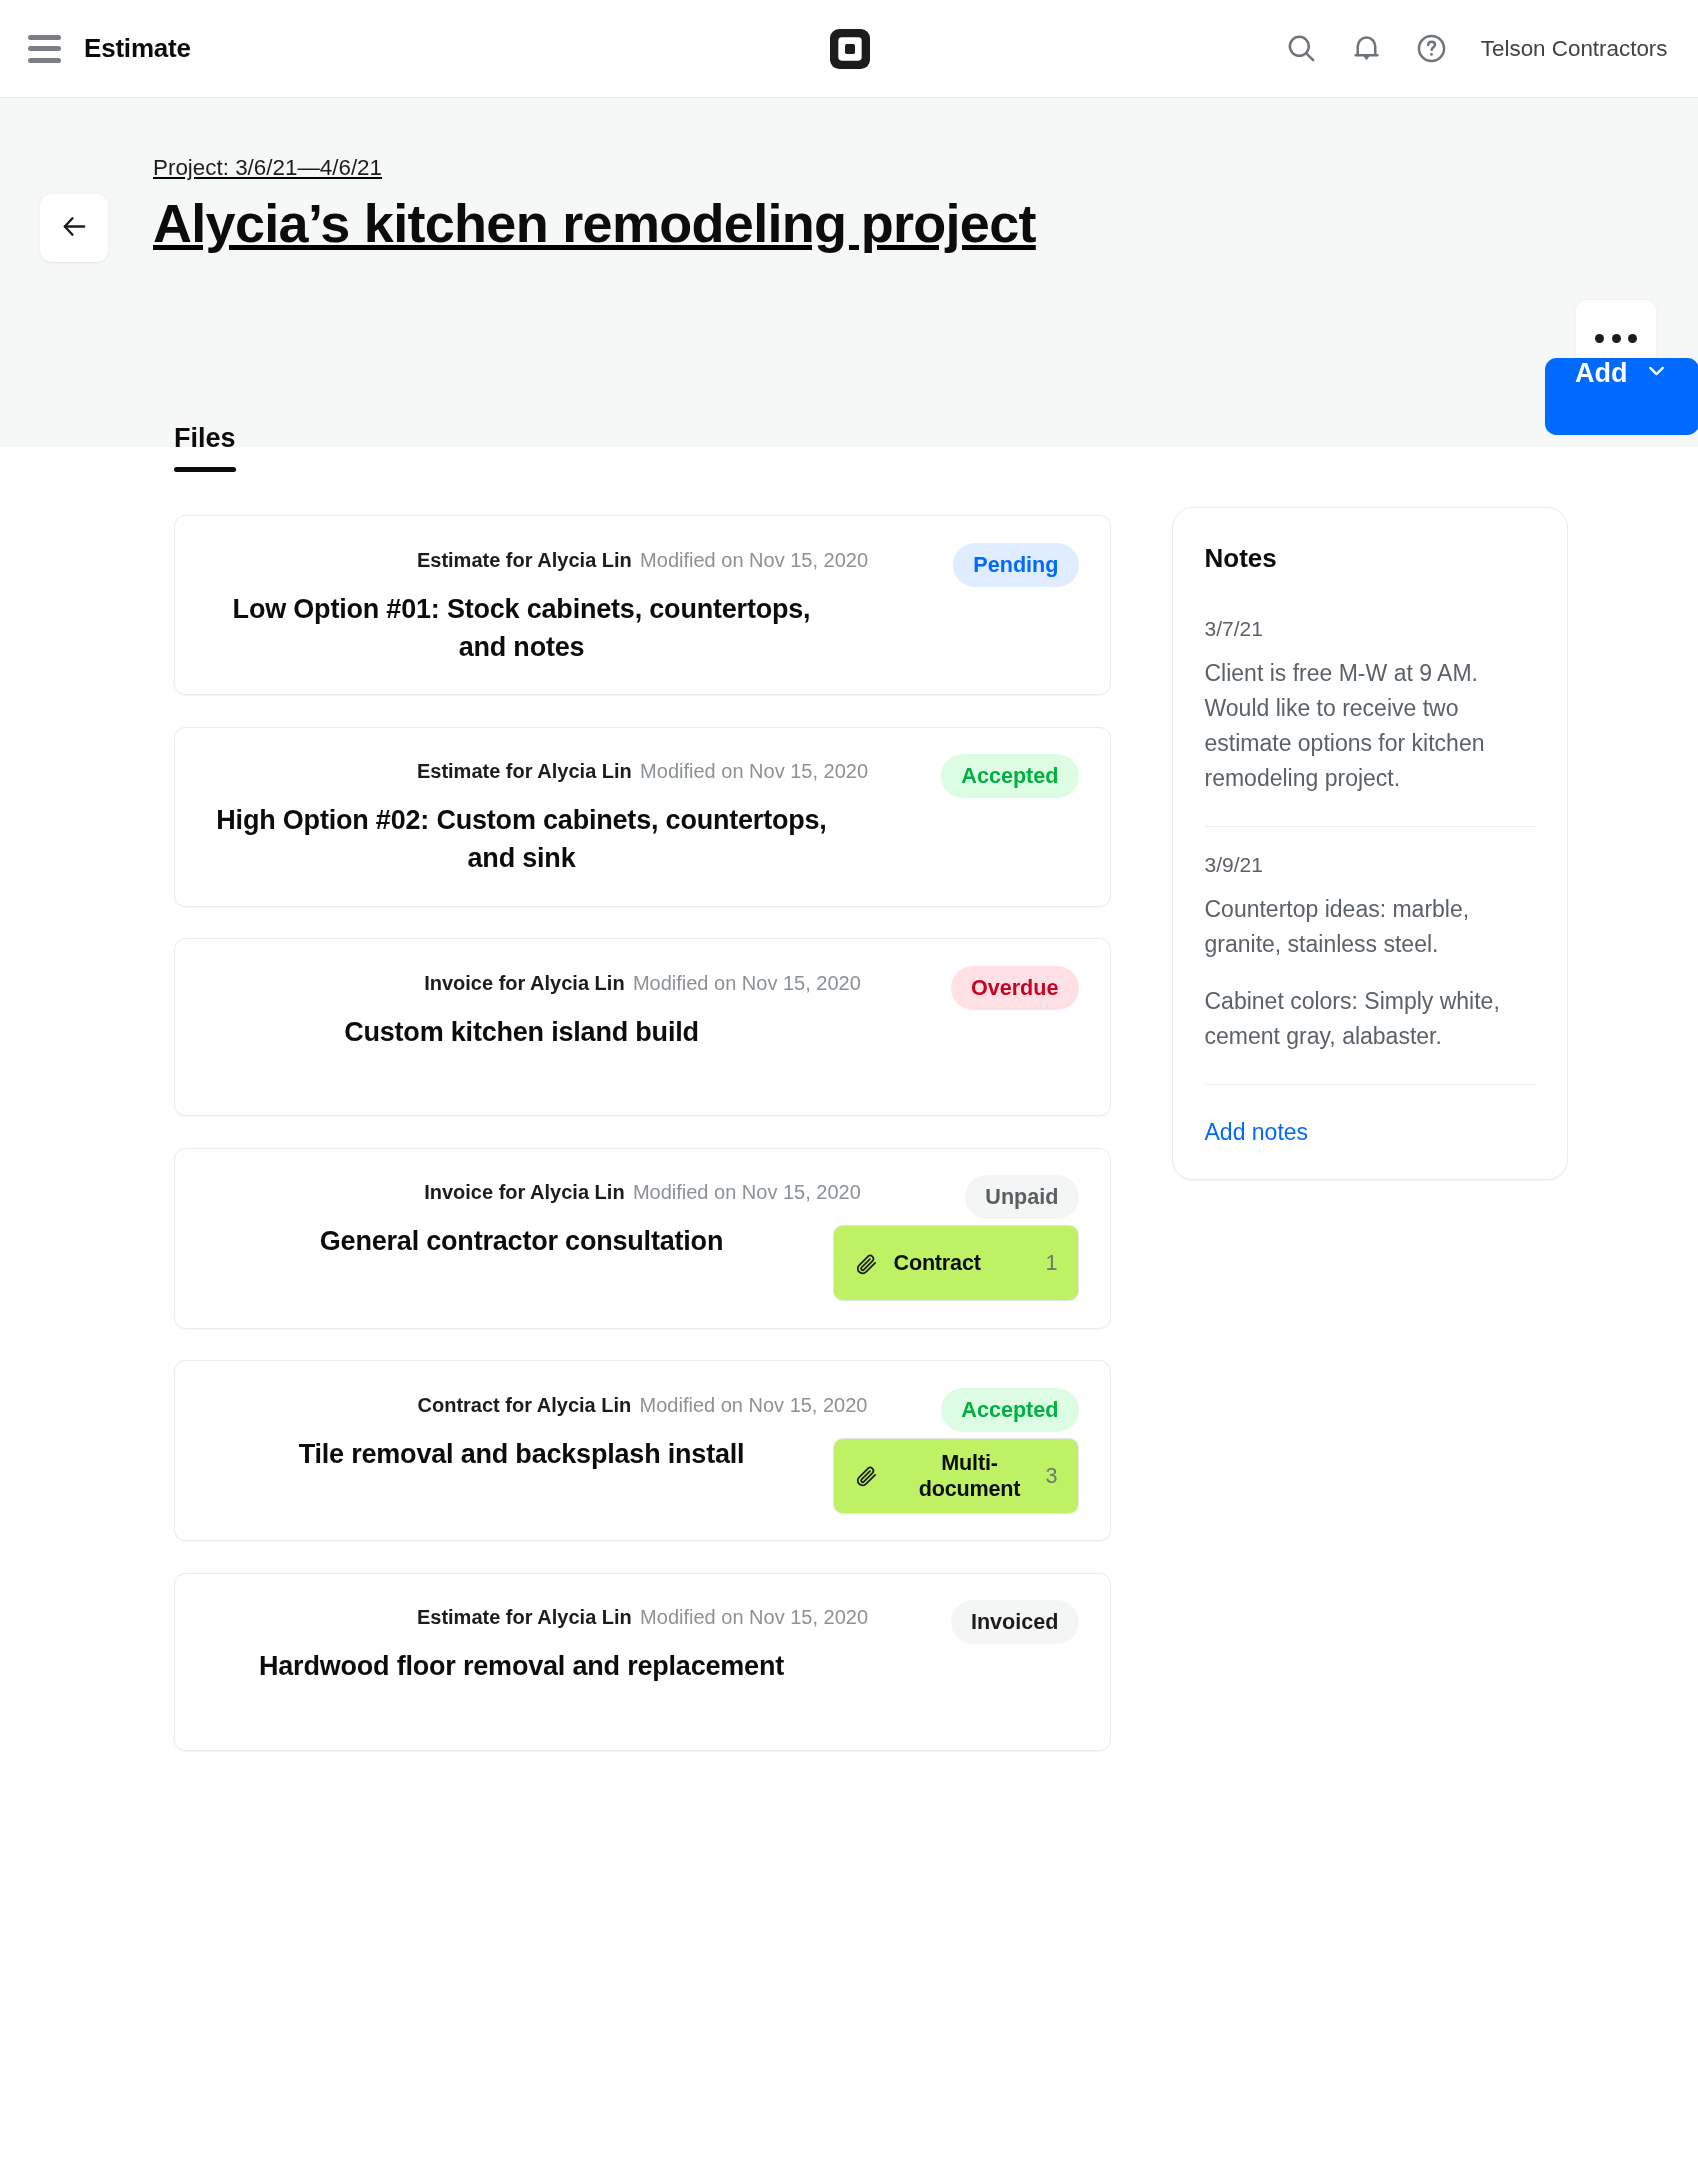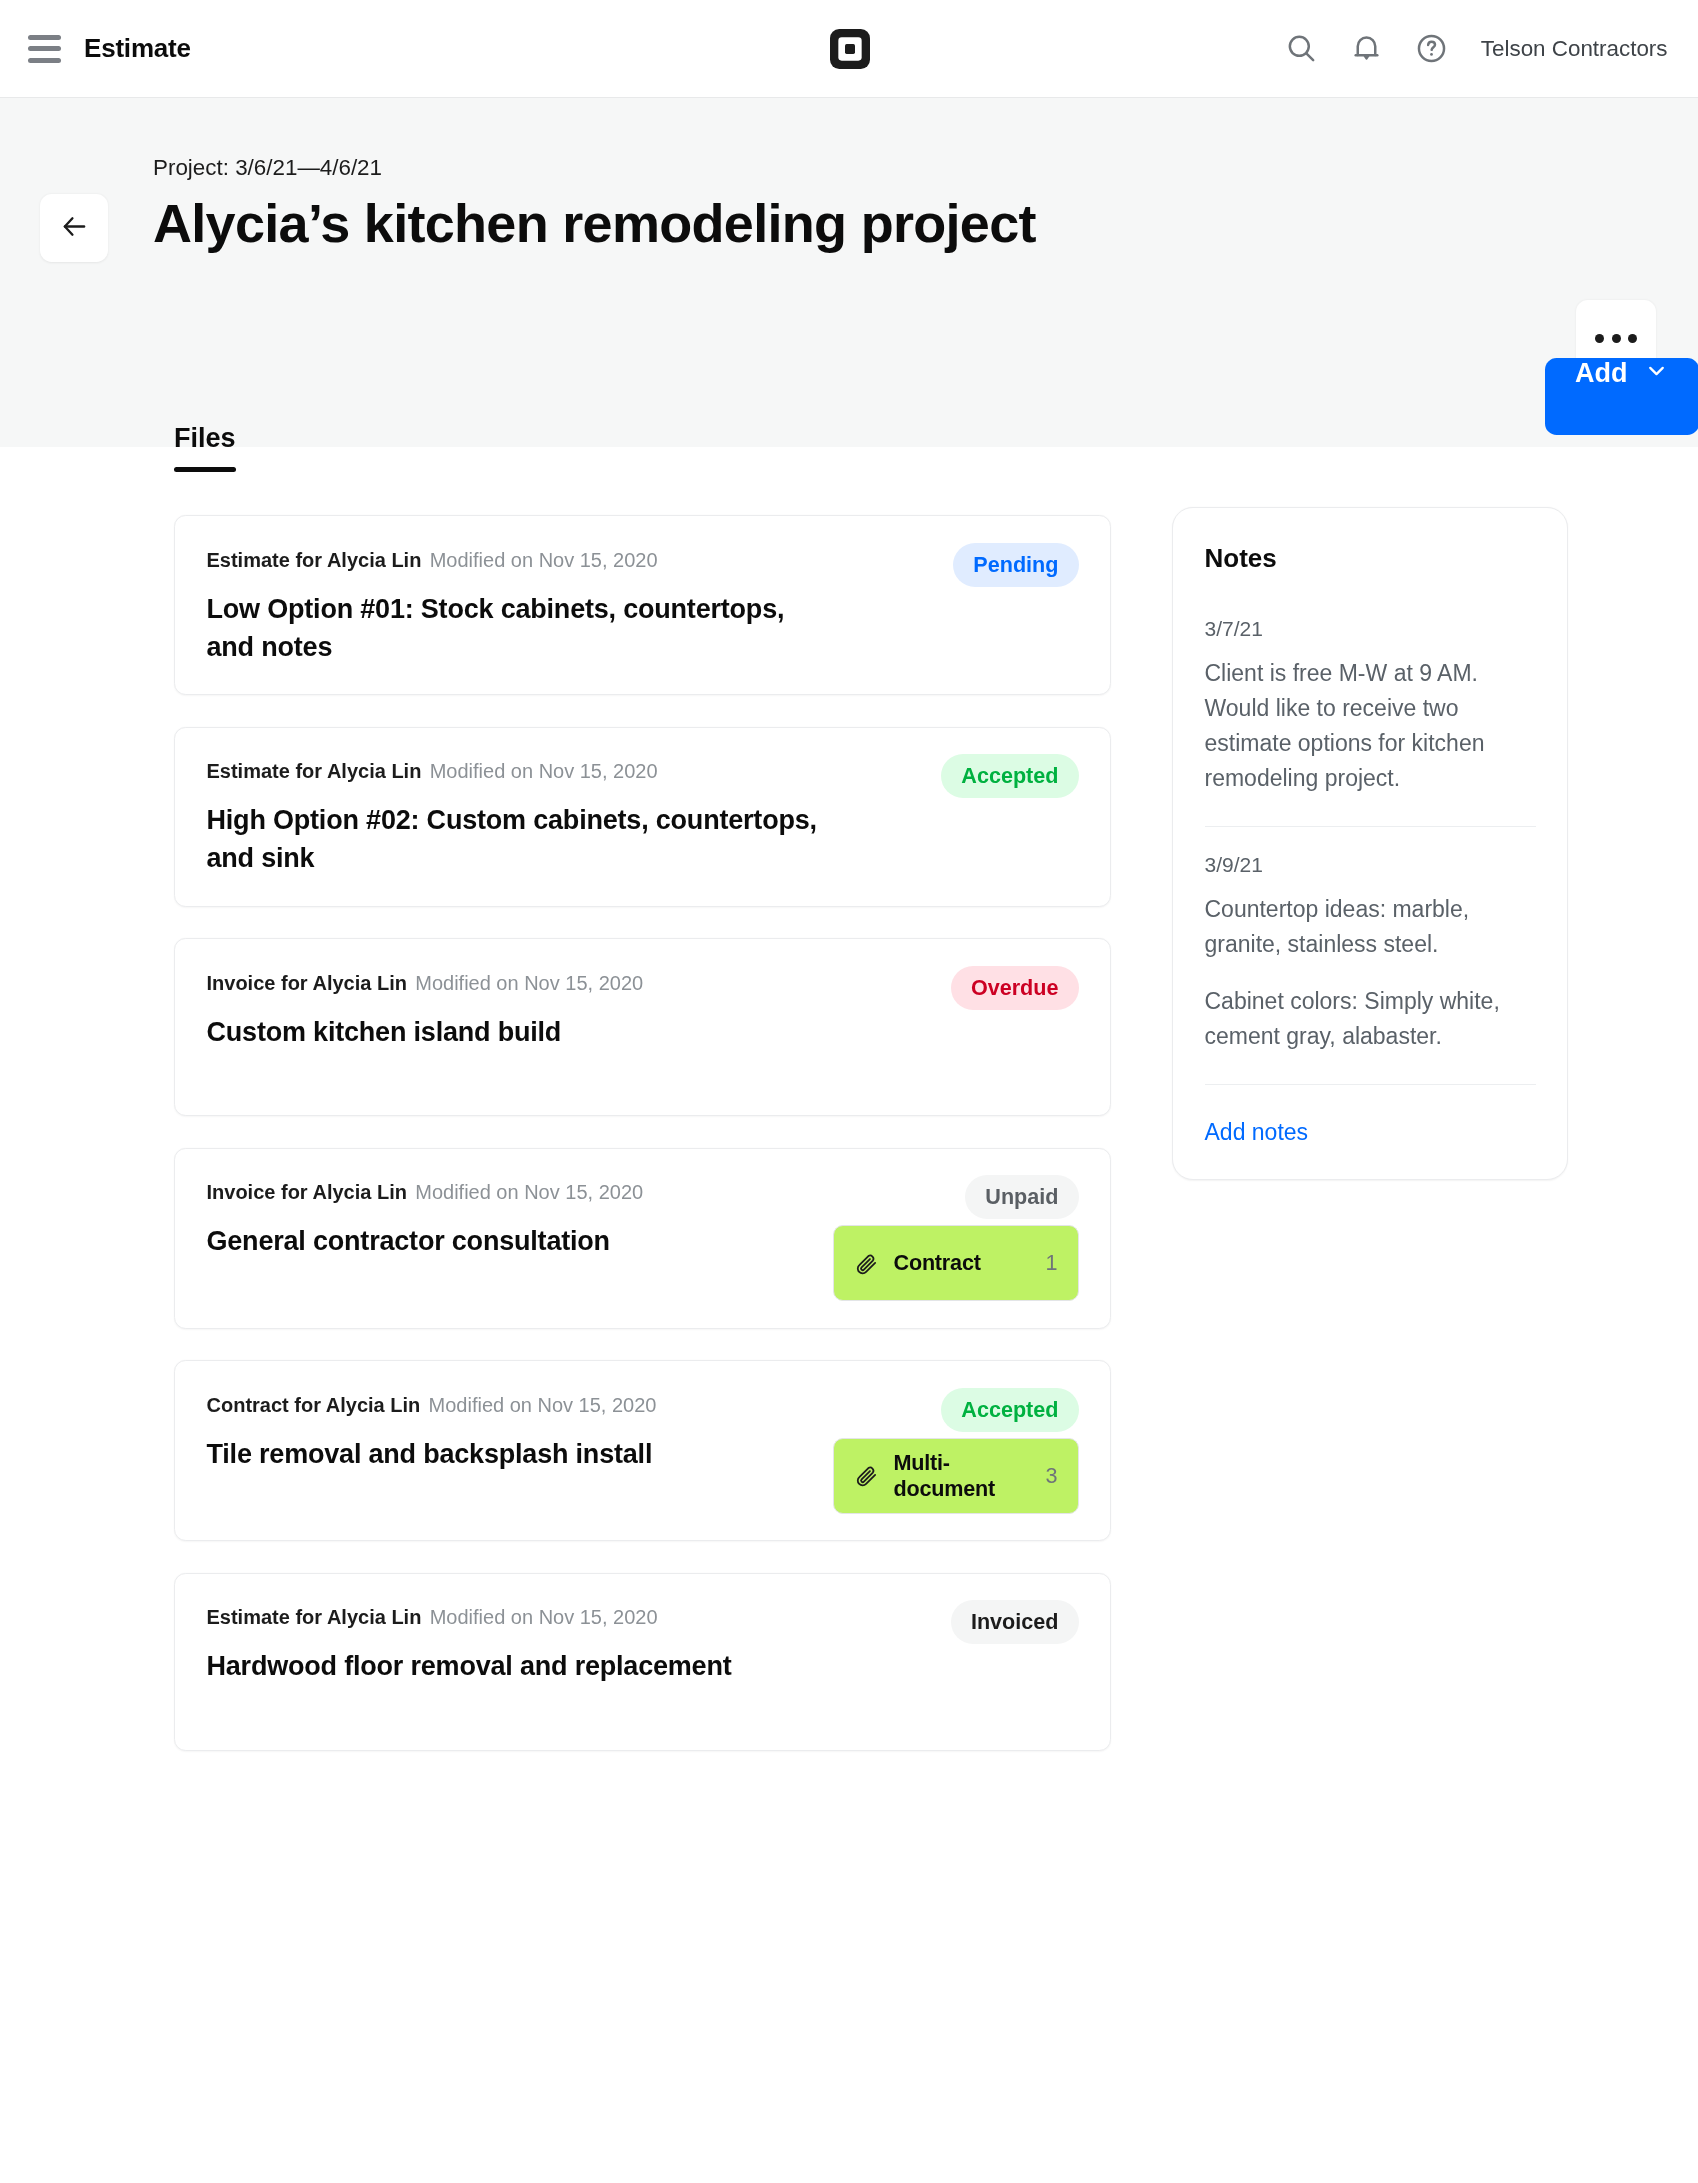--- a/index.html
+++ b/index.html
@@ -97,21 +97,21 @@
     background: #ffffff;
     border-radius: 11.6px;
     display: flex;
     align-items: center;
     justify-content: center;
     box-shadow: 0 0.8px 2.5px rgba(0,0,0,0.07);
     cursor: pointer;
     flex: 0 0 auto;
     margin-top: 46px;
   }
-  .title-block { margin-left: 45px; padding-top: 6.6px; }
+  .title-block { margin-left: 45px; padding-top: 6.6px; text-decoration: underline; }
   .eyebrow {
     font-size: 22.4px;
     color: #1c1c1c;
     margin-bottom: 13.3px;
   }
   .page-title {
     font-size: 54px;
     font-weight: 700;
     color: #0c0c0c;
     letter-spacing: -0.7px;
@@ -196,20 +196,21 @@
   .file-card {
     background: #ffffff;
     border: 0.8px solid #ebecee;
     border-radius: 11.6px;
     box-shadow: 0 0.8px 1.7px rgba(0,0,0,0.04);
     padding: 31.5px 31.5px 28px 31.5px;
     margin-bottom: 31.5px;
     position: relative;
     min-height: 154px;
     cursor: pointer;
+    text-align: center;
   }
   .meta-line {
     font-size: 20px;
     margin-bottom: 18px;
     line-height: 1.2;
   }
   .meta-type { font-weight: 700; color: #1c1c1c; }
   .meta-mod { color: #8c9196; margin-left: 8.3px; }
   .card-title {
     font-size: 27px;

